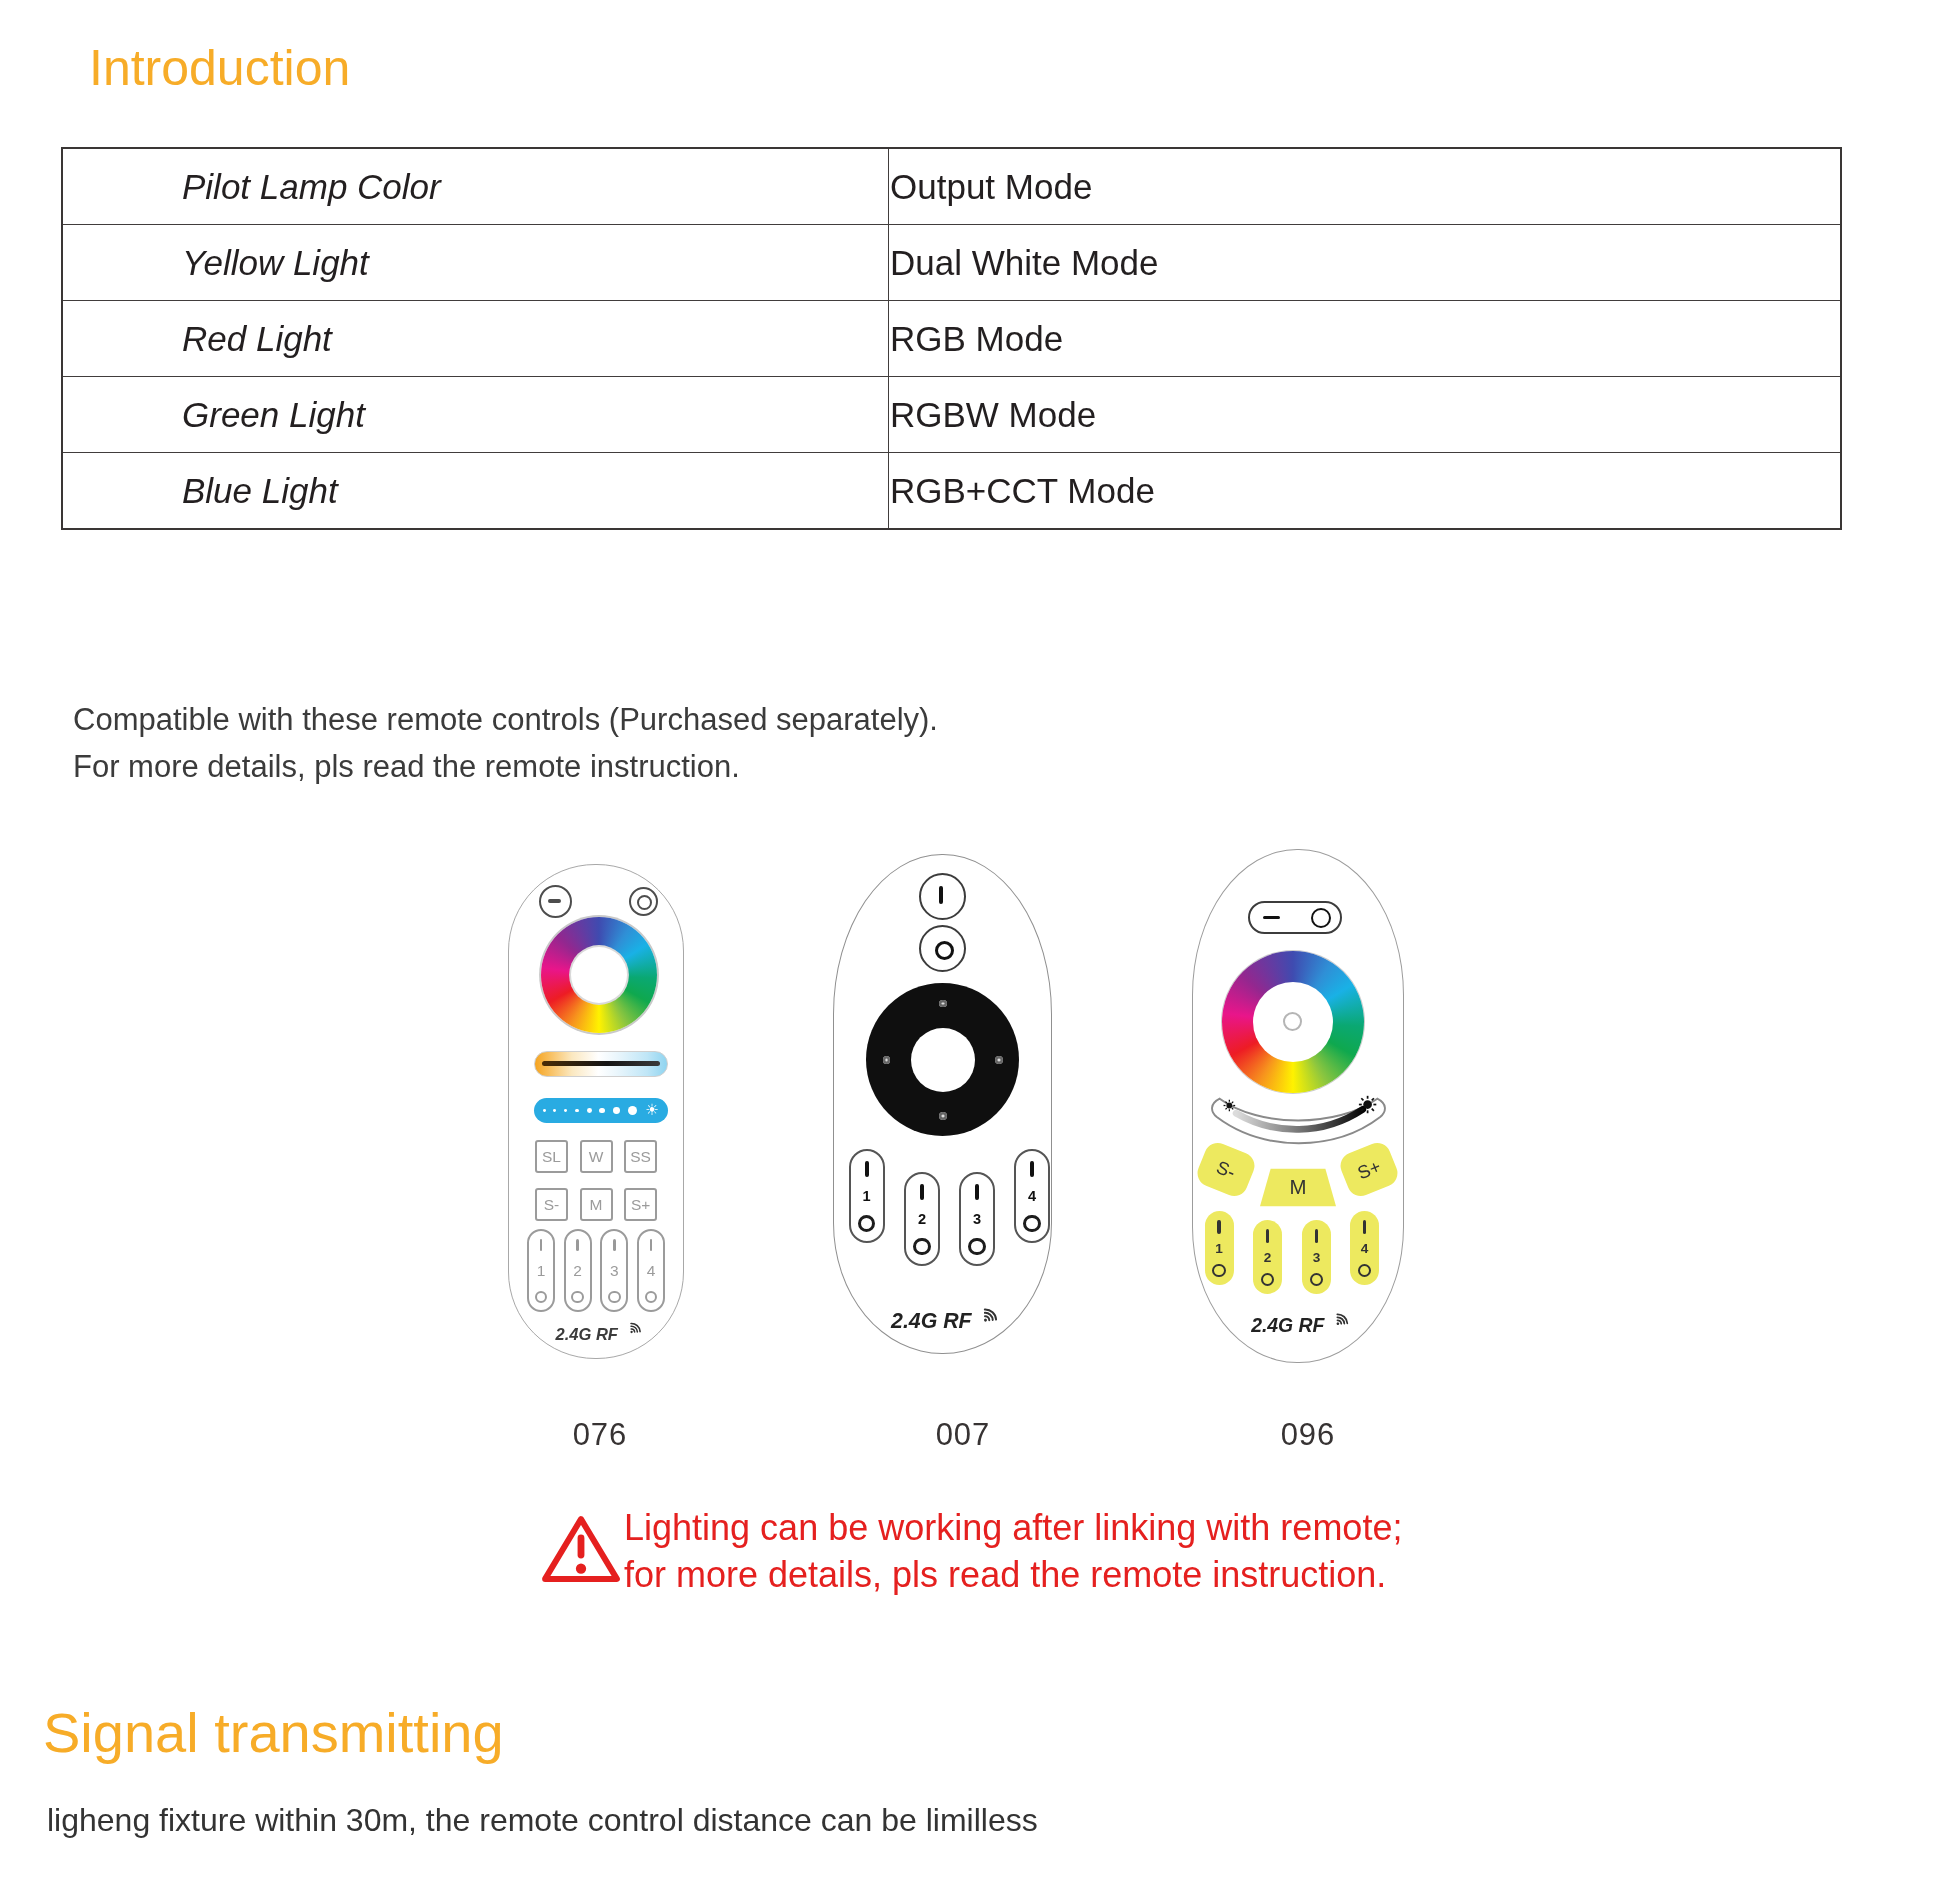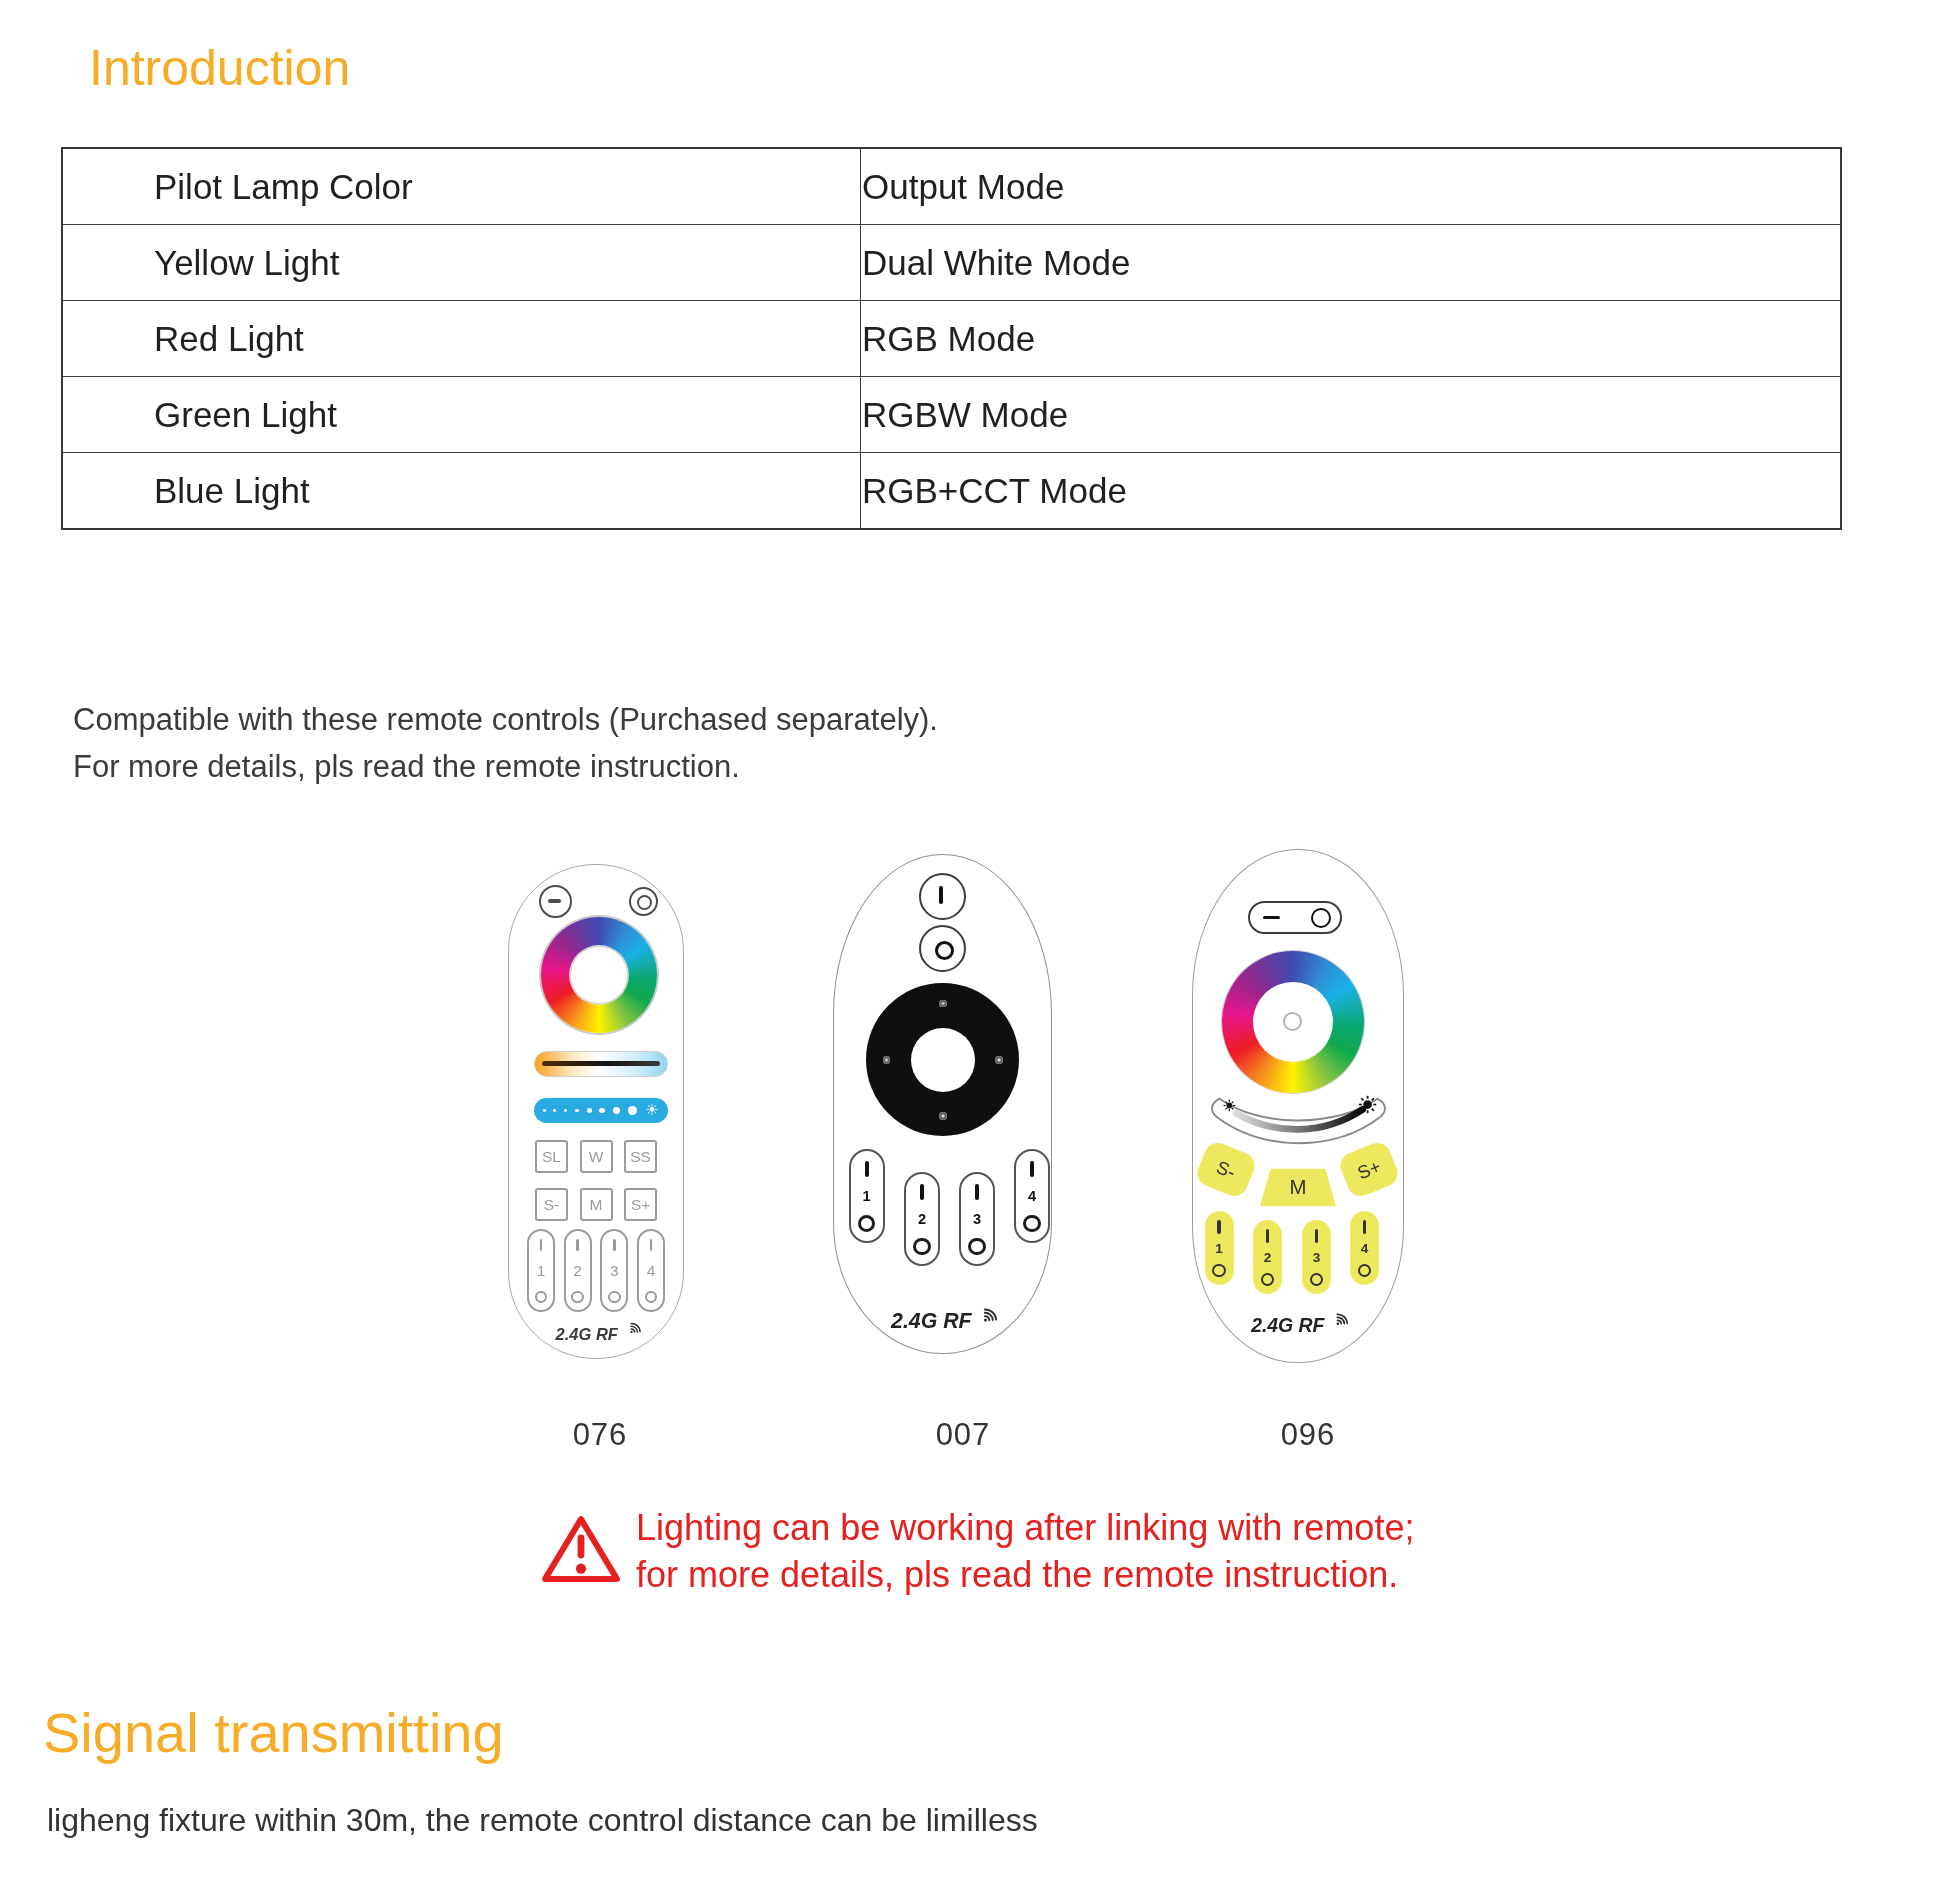--- a/index.html
+++ b/index.html
@@ -10,21 +10,21 @@
   .h-orange{position:absolute;color:#F7AC28;font-weight:400;white-space:nowrap;}
   #h-intro{left:89px;top:39px;font-size:50px;}
   #h-remote{left:70px;top:613px;font-size:49px;}
   #h-signal{left:43px;top:1700px;font-size:56px;}
 
   
   table.spec{position:absolute;left:61px;top:147px;width:1781px;border-collapse:collapse;
              table-layout:fixed;font-size:35px;color:#231f20;}
   table.spec td{border:1.9px solid #413d3c;height:73px;background:#fff;}
   table.spec{border:2.9px solid #3a3635;}
-  td.c1{width:705px;padding-left:91px;}
+  td.c1{width:705px;padding-left:119px;font-style:italic;}
   td.c2{text-align:left;}
 
   
   .para{position:absolute;color:#3b3b3b;font-size:31px;white-space:nowrap;}
   #p-compat{left:73px;top:702px;}
   #p-more{left:73px;top:749px;}
   .signal-body{position:absolute;left:47px;top:1790px;width:1844px;font-size:32px;
                line-height:60px;color:#333;}
 
   
@@ -148,21 +148,21 @@
   #r96 .zpill.p1{left:11.6px;top:361px;}
   #r96 .zpill.p2{left:60px;top:370px;}
   #r96 .zpill.p3{left:109px;top:370px;}
   #r96 .zpill.p4{left:157px;top:361px;}
   #r96 .ibar{width:3.9px;height:14.6px;background:#333;}
   #r96 .znum{color:#333;font-size:13.6px;font-weight:bold;line-height:1;}
   #r96 .oring{width:13.6px;height:13.6px;border:2.9px solid #333;}
   #r96 .rf{top:464px;font-size:19.4px;color:#222;}
 
   
-  .warning{position:absolute;left:540px;top:1504px;display:flex;align-items:center;gap:14px;}
+  .warning{position:absolute;left:540px;top:1504px;display:flex;align-items:center;gap:2px;}
   .warning .txt{font-size:36px;line-height:47px;color:#E5201F;white-space:nowrap;}
 </style>
 </head>
 <body>
 
 <div class="page">
 
   <div id="h-intro" class="h-orange">Introduction</div>
 
   <table class="spec">

